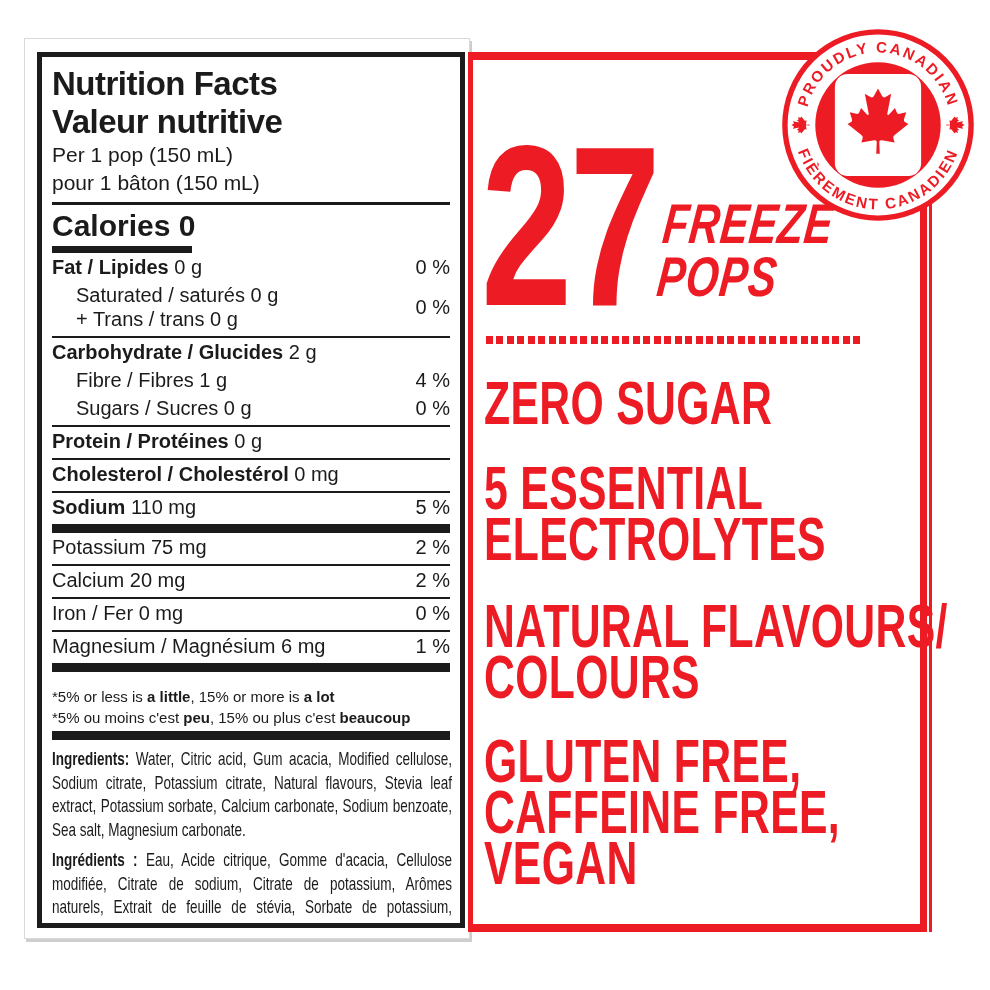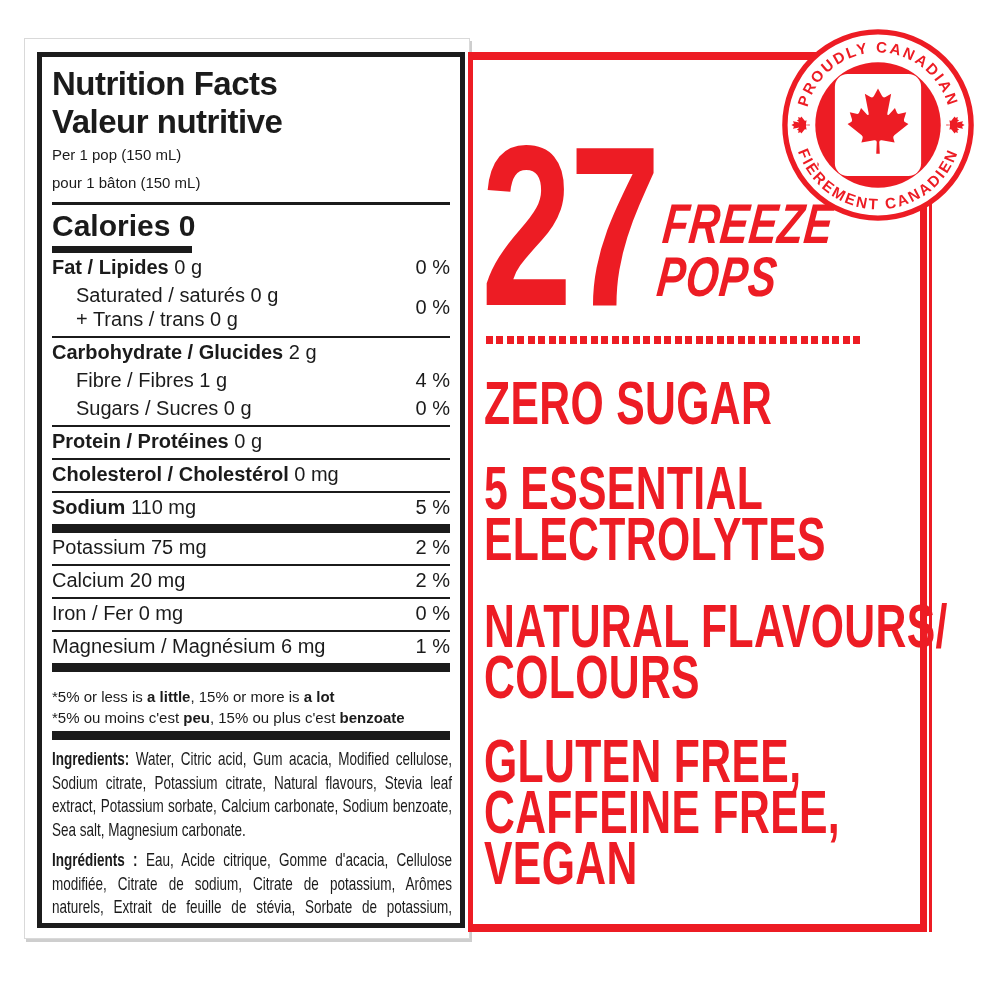--- a/index.html
+++ b/index.html
@@ -12,21 +12,21 @@
   
   .sheet {
     position:absolute; left:24px; top:38px; width:446px; height:901px;
     background:#fff; border:1px solid #d9d9d9; box-shadow:2px 3px 0 rgba(60,60,60,.25);
   }
   .nf-box {
     position:absolute; left:12px; top:13px; width:428px; height:876px;
     border:5px solid #1c1c1c; background:#fff; padding:8px 10px 0 10px; overflow:hidden;
   }
   .nf-title { font-size:33px; font-weight:bold; line-height:38px; letter-spacing:-0.5px; }
-  .nf-serving { font-size:15px; line-height:28px; }
+  .nf-serving { font-size:21px; line-height:28px; }
   .rule-med { border-top:3px solid #1b1b1b; margin-top:5px; }
   .rule-thin { border-top:2px solid #1b1b1b; margin-top:3px; }
   .bar-thick { height:9px; background:#1b1b1b; margin-top:3px; }
   .calories-row { display:flex; justify-content:space-between; align-items:flex-end; margin-top:4px; }
   .calories { font-size:30px; font-weight:bold; line-height:34px; }
   .dv-block { text-align:right; font-size:14.5px; font-weight:bold; line-height:17px; padding-top:2px; }
   .cal-bar { width:140px; height:7px; background:#1b1b1b; margin-top:3px; }
   .nf-row { display:flex; justify-content:space-between; align-items:center; font-size:20px; line-height:24px; padding:2px 0; }
   .nf-row .left { flex:1; }
   .nf-row .pct { white-space:nowrap; padding-left:8px; }
@@ -156,21 +156,21 @@
       <div class="nf-row">
         <div class="left">Magnesium / Magnésium 6 mg</div>
         <div class="pct">1 %</div>
       </div>
 
       <div class="bar-thick"></div>
       <div class="footnote">
         <span>*5% or less is </span><span class="b">a little</span><span>, 15% or more is </span><span class="b">a lot</span>
       </div>
       <div class="footnote" style="margin-top:0;">
-        <span>*5% ou moins c'est </span><span class="b">peu</span><span>, 15% ou plus c'est </span><span class="b">benzoate</span>
+        <span>*5% ou moins c'est </span><span class="b">peu</span><span>, 15% ou plus c'est </span><span class="b">beaucoup</span>
       </div>
 
       <div class="bar-thick"></div>
       <div class="ing">
         <span class="b">Ingredients:</span><span> Water, Citric acid, Gum acacia, Modified cellulose, Sodium citrate, Potassium citrate, Natural flavours, Stevia leaf extract, Potassium sorbate, Calcium carbonate, Sodium benzoate, Sea salt, Magnesium carbonate.</span>
       </div>
       <div class="ing">
         <span class="b">Ingrédients :</span><span> Eau, Acide citrique, Gomme d'acacia, Cellulose modifiée, Citrate de sodium, Citrate de potassium, Arômes naturels, Extrait de feuille de stévia, Sorbate de potassium, Carbonate de calcium, Benzoate de sodium, Sel de mer, Carbonate de magnésium.</span>
       </div>
     </div>

